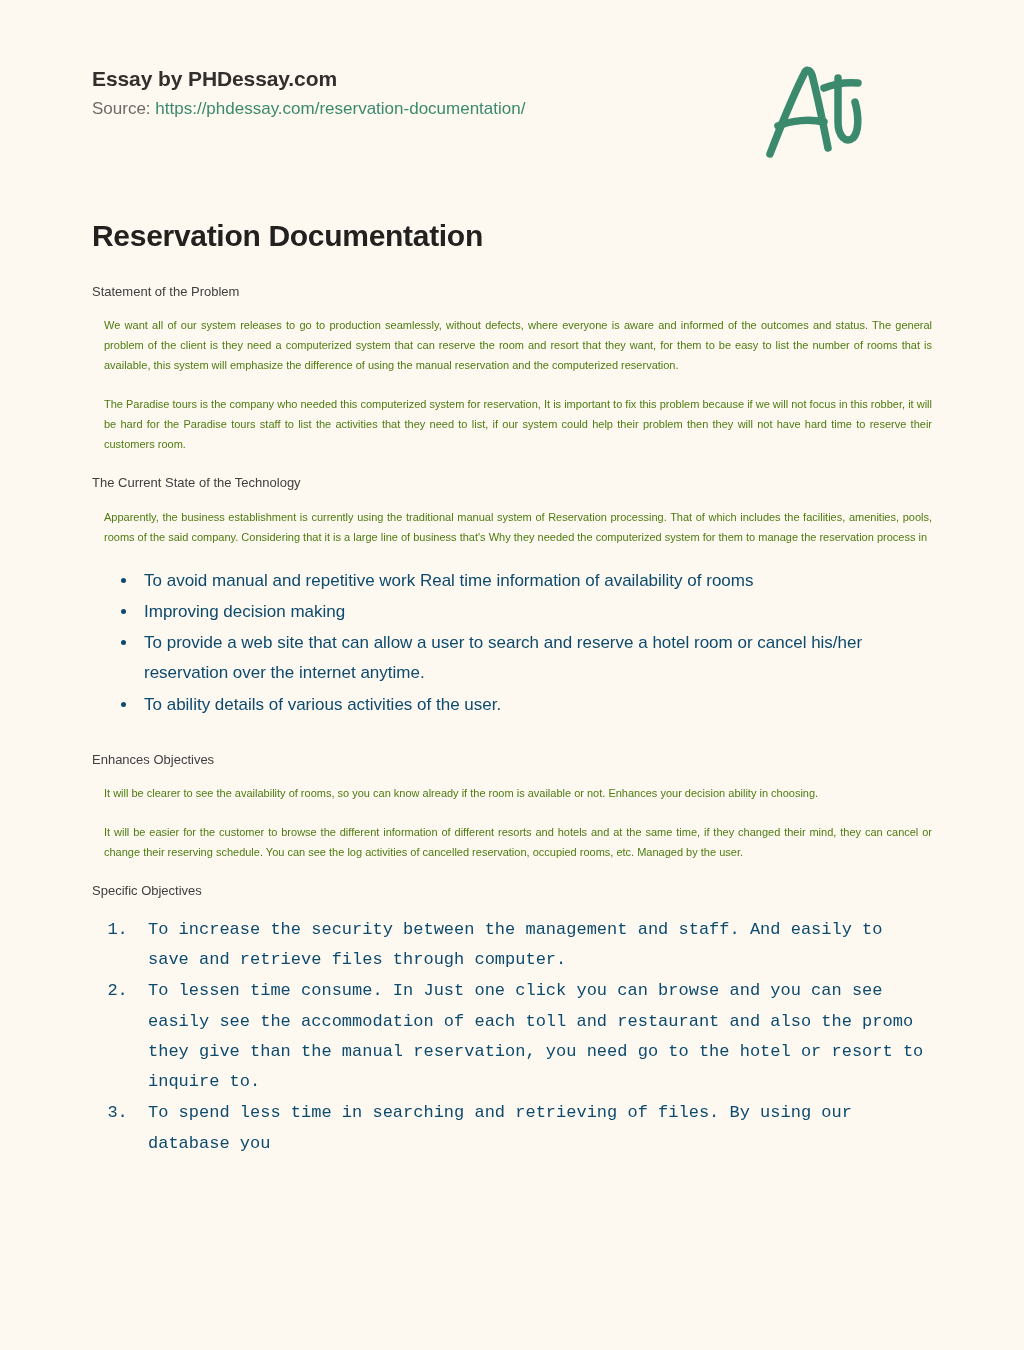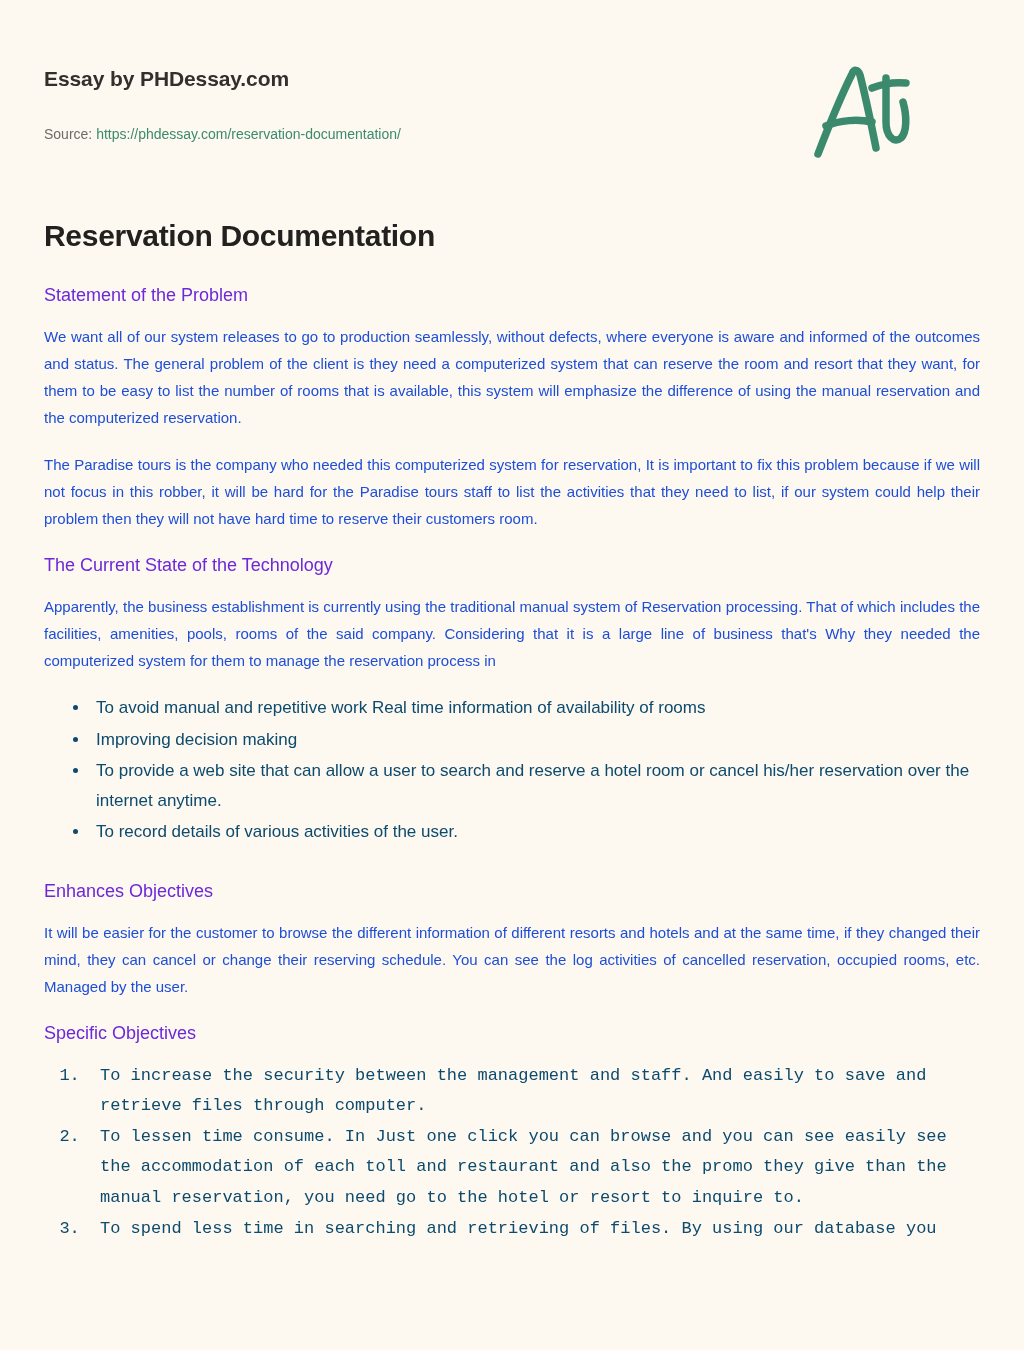--- a/index.html
+++ b/index.html
@@ -14,40 +14,40 @@
     font-family: "Liberation Sans", sans-serif;
     color: #3b3a38;
     overflow: hidden;
   }
 
   .page {
     position: relative;
     width: 1024px;
     height: 1350px;
     box-sizing: border-box;
-    padding: 0 44px;
+    padding: 0 92px;
   }
 
   
   .site-header {
     position: relative;
     padding-top: 66px;
     height: 118px;
     box-sizing: border-box;
   }
   .brand-line {
     font-size: 21px;
     font-weight: bold;
     color: #332f2c;
     letter-spacing: -0.1px;
     line-height: 1.2;
   }
   .source-line {
-    margin-top: 35px;
-    font-size: 14px;
+    margin-top: 8px;
+    font-size: 17px;
     color: #6f6b66;
     line-height: 1.2;
   }
   .source-link {
     color: #3c8a6d;
     text-decoration: none;
   }
 
   
   .logo {
@@ -66,32 +66,32 @@
     font-weight: bold;
     color: #23211f;
     letter-spacing: -0.3px;
     line-height: 1.15;
   }
 
   
   .content { margin-top: 28px; }
 
   .section-heading {
-    font-size: 18px;
-    color: #6d28d9;
+    font-size: 13px;
+    color: #404040;
     line-height: 1.5;
     margin: 0 0 14px 0;
   }
   .section-heading.spaced-top { margin-top: 30px; }
 
   p.body-text {
-    font-size: 15px;
+    font-size: 11px;
     line-height: 1.82;
-    color: #1d4ed8;
-    margin: 0 0 19px 0;
+    color: #4d7c0f;
+    margin: 0 0 19px 12px;
     text-align: justify;
     text-justify: inter-word;
   }
 
   ul.bullet-list,
   ol.number-list {
     margin: 0 0 8px 0;
     padding-left: 46px;
   }
   ul.bullet-list { list-style-type: disc; }
@@ -139,24 +139,25 @@
     <p class="body-text">We want all of our system releases to go to production seamlessly, without defects, where everyone is aware and informed of the outcomes and status. The general problem of the client is they need a computerized system that can reserve the room and resort that they want, for them to be easy to list the number of rooms that is available, this system will emphasize the difference of using the manual reservation and the computerized reservation.</p>
     <p class="body-text">The Paradise tours is the company who needed this computerized system for reservation, It is important to fix this problem because if we will not focus in this robber, it will be hard for the Paradise tours staff to list the activities that they need to list, if our system could help their problem then they will not have hard time to reserve their customers room.</p>
 
     <div class="section-heading">The Current State of the Technology</div>
     <p class="body-text">Apparently, the business establishment is currently using the traditional manual system of Reservation processing. That of which includes the facilities, amenities, pools, rooms of the said company. Considering that it is a large line of business that's Why they needed the computerized system for them to manage the reservation process in</p>
 
     <ul class="bullet-list">
       <li>To avoid manual and repetitive work Real time information of availability of rooms</li>
       <li>Improving decision making</li>
       <li>To provide a web site that can allow a user to search and reserve a hotel room or cancel his/her reservation over the internet anytime.</li>
-      <li>To record details of various activities of the user.</li>
+      <li>To ability details of various activities of the user.</li>
     </ul>
 
     <div class="section-heading spaced-top">Enhances Objectives</div>
+    <p class="body-text">It will be clearer to see the availability of rooms, so you can know already if the room is available or not. Enhances your decision ability in choosing.</p>
     <p class="body-text">It will be easier for the customer to browse the different information of different resorts and hotels and at the same time, if they changed their mind, they can cancel or change their reserving schedule. You can see the log activities of cancelled reservation, occupied rooms, etc. Managed by the user.</p>
 
     <div class="section-heading">Specific Objectives</div>
     <ol class="number-list">
       <li>To increase the security between the management and staff. And easily to save and retrieve files through computer.</li>
       <li>To lessen time consume. In Just one click you can browse and you can see easily see the accommodation of each toll and restaurant and also the promo they give than the manual reservation, you need go to the hotel or resort to inquire to.</li>
       <li>To spend less time in searching and retrieving of files. By using our database you</li>
     </ol>
 
   </div>

